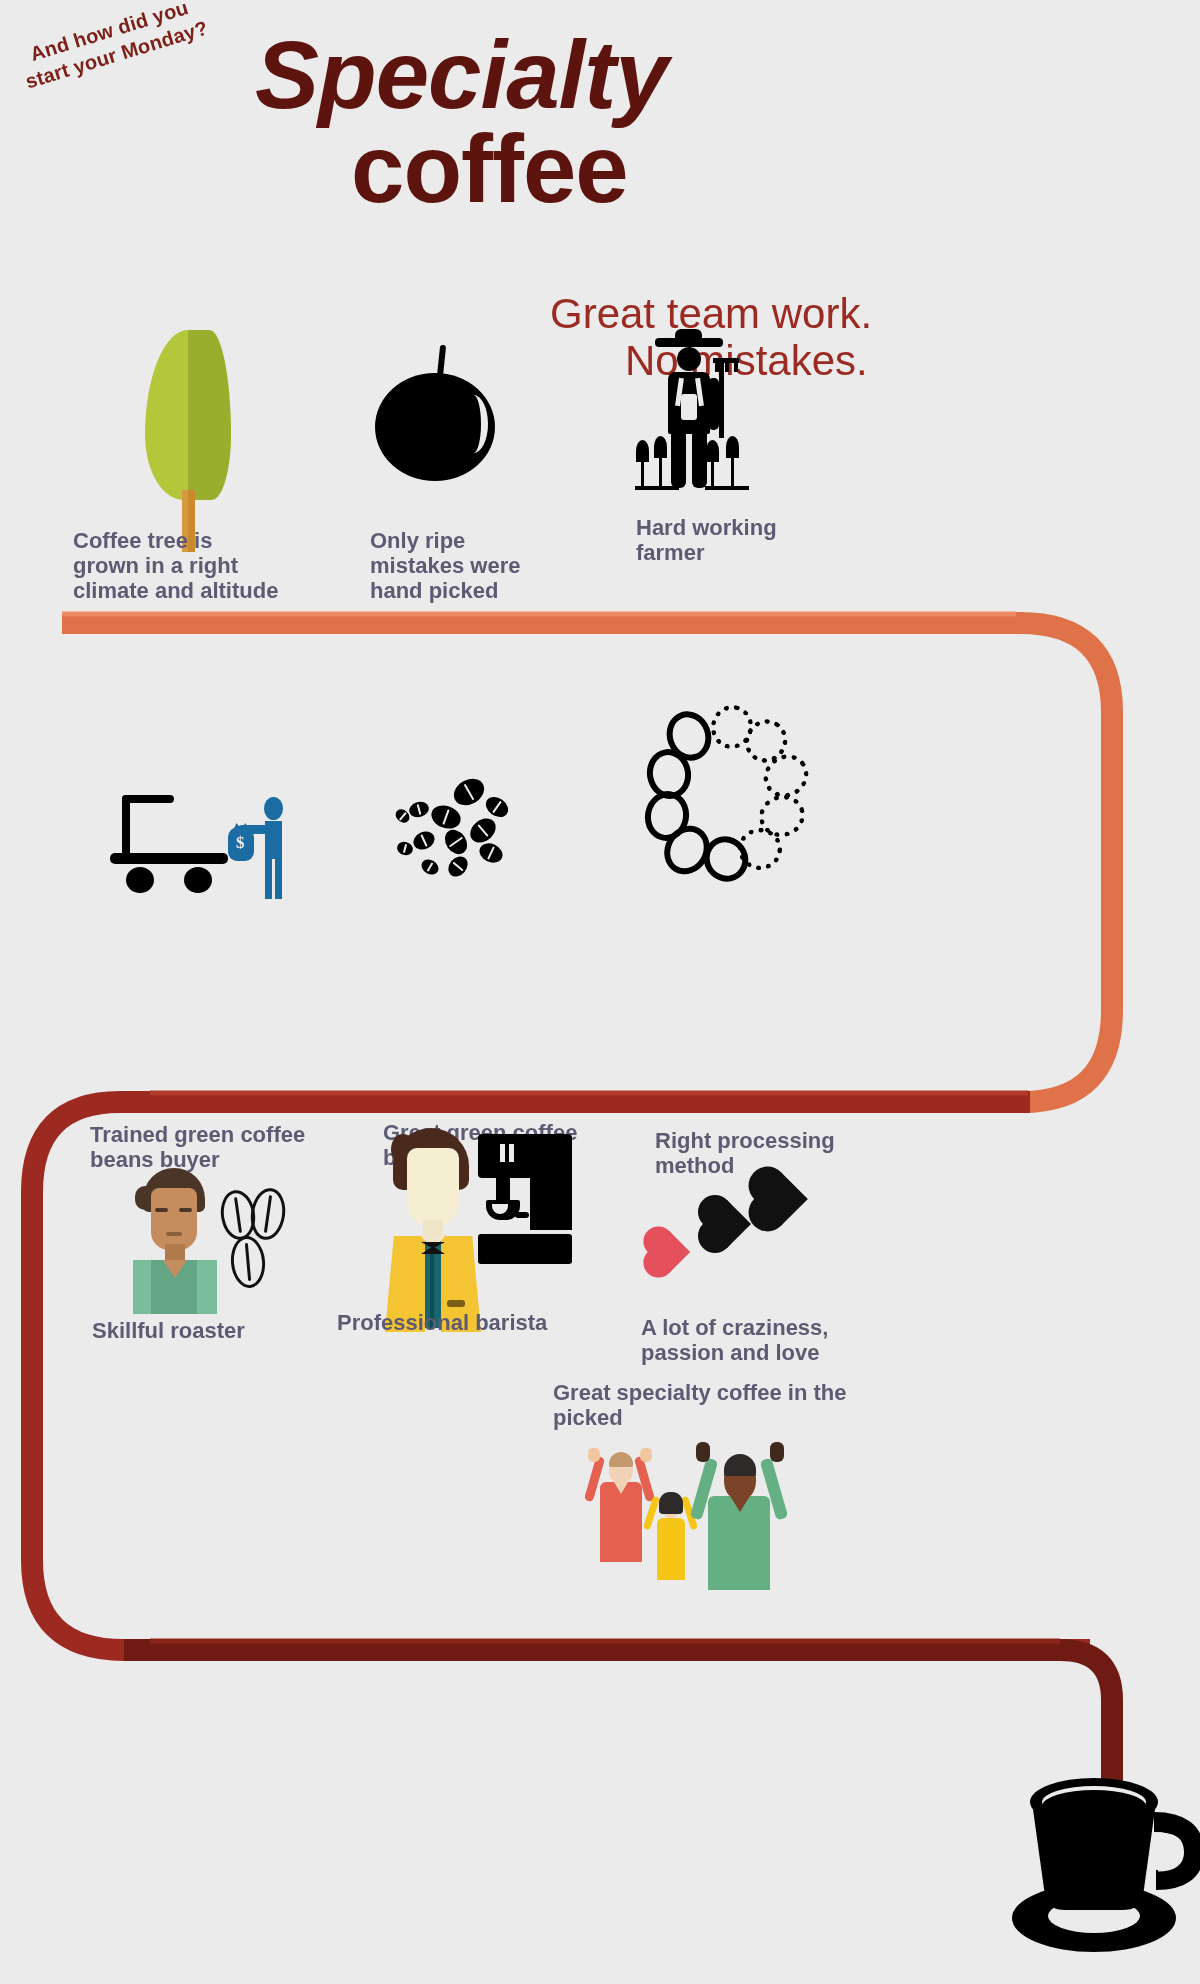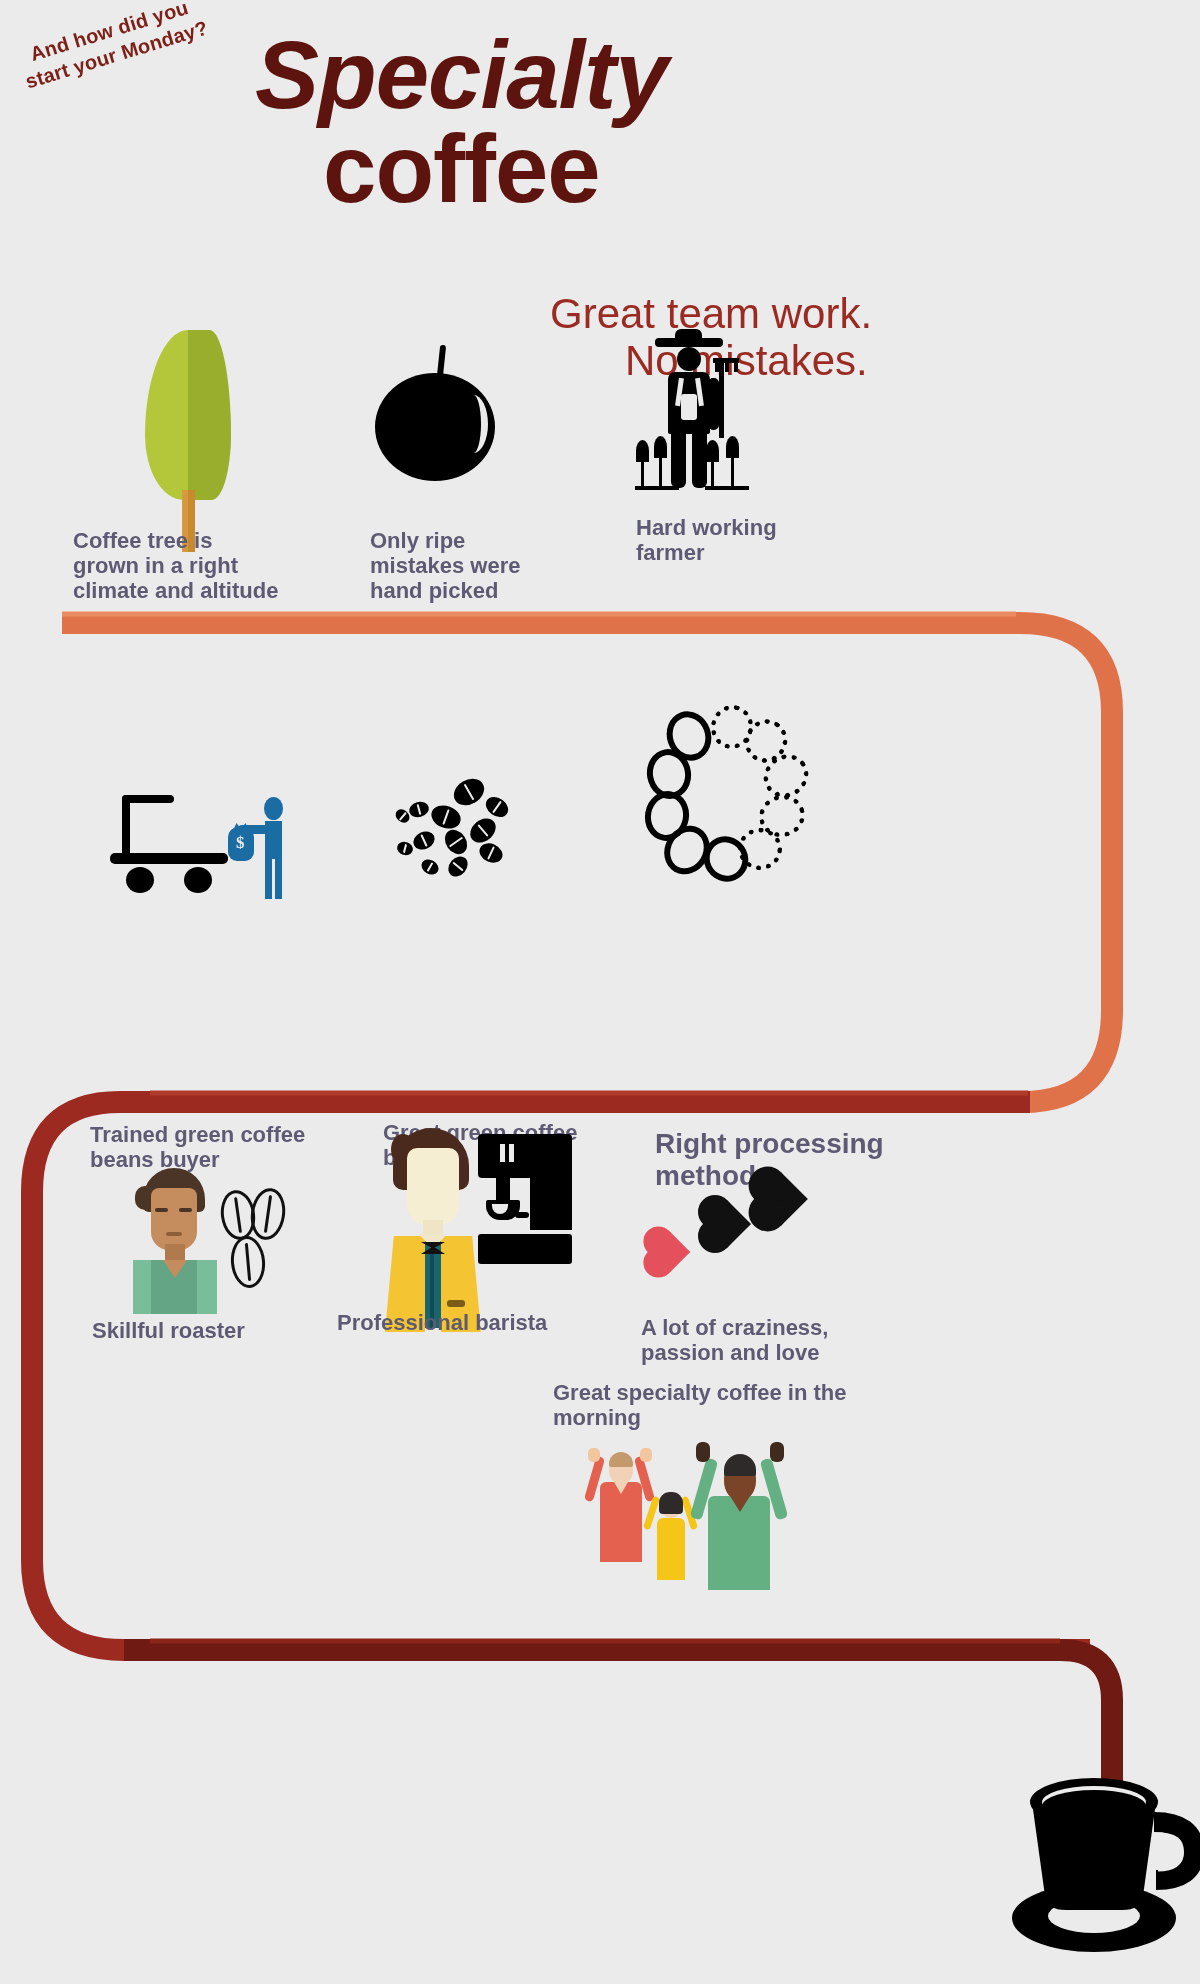--- a/index.html
+++ b/index.html
@@ -22,21 +22,21 @@
     letter-spacing:.2px;
   }
   .main-title{
     position:absolute;left:255px;top:28px;width:620px;
     color:#5d140f;
     font-weight:bold;
     font-size:96px;line-height:.98;
     letter-spacing:-1px;
   }
   .main-title .l1{display:block;font-style:italic;}
-  .main-title .l2{display:block;margin-left:68px;}
+  .main-title .l2{display:block;margin-left:96px;}
   .subtitle{
     position:absolute;left:380px;top:290px;width:600px;
     color:#9b2b22;font-size:42px;line-height:1.12;
     text-align:left;
     font-weight:400;
   }
   .subtitle .s1{display:block;margin-left:170px;}
   .subtitle .s2{display:block;margin-left:245px;}
 
   
@@ -306,21 +306,21 @@
     <div class="ring-o" style="left:58px;top:132px;width:34px;height:32px;transform:rotate(55deg);"></div>
     <div class="ring-d" style="left:66px;top:0px;width:32px;height:34px;transform:rotate(15deg);"></div>
     <div class="ring-d" style="left:100px;top:14px;width:32px;height:34px;transform:rotate(35deg);"></div>
     <div class="ring-d" style="left:120px;top:48px;width:32px;height:36px;transform:rotate(55deg);"></div>
     <div class="ring-d" style="left:116px;top:88px;width:32px;height:36px;transform:rotate(75deg);"></div>
     <div class="ring-d" style="left:94px;top:122px;width:32px;height:34px;transform:rotate(95deg);"></div>
   </div>
 
   <div class="label" style="left:90px;top:1122px;width:265px;font-size:22px;">Trained green coffee beans buyer</div>
   <div class="label" style="left:383px;top:1120px;width:200px;font-size:22px;">Great green coffee beans</div>
-  <div class="label" style="left:655px;top:1128px;width:235px;font-size:28px;">Right processing method</div>
+  <div class="label" style="left:655px;top:1128px;width:235px;font-size:22px;">Right processing method</div>
 
   <div class="icon-box" style="left:133px;top:1168px;width:170px;height:150px;">
     <div class="r-hair"></div>
     <div class="r-hair-tuft"></div>
     <div class="r-face"></div>
     <div class="r-brow" style="left:22px;"></div>
     <div class="r-brow" style="left:46px;"></div>
     <div class="r-mouth"></div>
     <div class="r-neck"></div>
     <div class="r-shirt"></div>
@@ -373,21 +373,21 @@
     <div class="heart" style="left:14px;top:62px;width:30px;height:30px;background:#e4505b;">
       <div style="position:absolute;left:-15px;top:0;width:30px;height:30px;background:#e4505b;border-radius:50%;"></div>
       <div style="position:absolute;left:0;top:-15px;width:30px;height:30px;background:#e4505b;border-radius:50%;"></div>
     </div>
   </div>
 
   <div class="label" style="left:92px;top:1318px;width:230px;font-size:22px;">Skillful roaster</div>
   <div class="label" style="left:337px;top:1310px;width:250px;font-size:22px;">Professional barista</div>
   <div class="label" style="left:641px;top:1315px;width:215px;font-size:22px;">A lot of craziness, passion and love</div>
 
-  <div class="label" style="left:553px;top:1380px;width:330px;font-size:22px;">Great specialty coffee in the morning</div>
+  <div class="label" style="left:553px;top:1380px;width:330px;font-size:22px;">Great specialty coffee in the picked</div>
 
   <div class="icon-box" style="left:590px;top:1430px;width:260px;height:160px;">
 
     <div style="position:absolute;left:0px;top:18px;width:70px;height:140px;">
       <div class="p-arm" style="left:0px;top:8px;width:9px;height:46px;background:#e4604f;transform:rotate(16deg);"></div>
       <div class="p-arm" style="left:50px;top:8px;width:9px;height:46px;background:#e4604f;transform:rotate(-16deg);"></div>
       <div style="position:absolute;left:-2px;top:0px;width:12px;height:14px;background:#f2c7a0;border-radius:5px;"></div>
       <div style="position:absolute;left:50px;top:0px;width:12px;height:14px;background:#f2c7a0;border-radius:5px;"></div>
       <div class="p-head" style="left:19px;top:6px;width:24px;height:30px;background:#f2d2b6;"></div>
       <div style="position:absolute;left:19px;top:4px;width:24px;height:15px;background:#c49a6c;border-radius:12px 12px 2px 2px;"></div>

